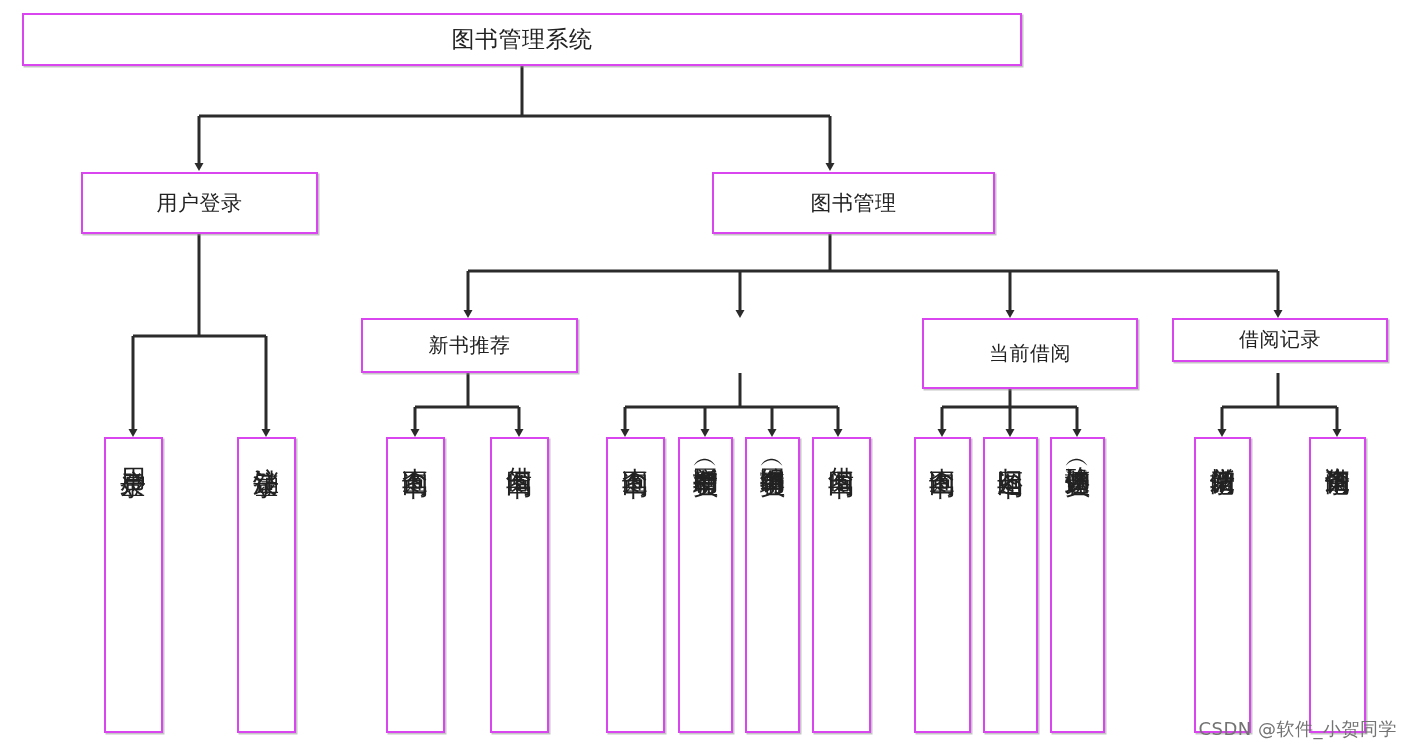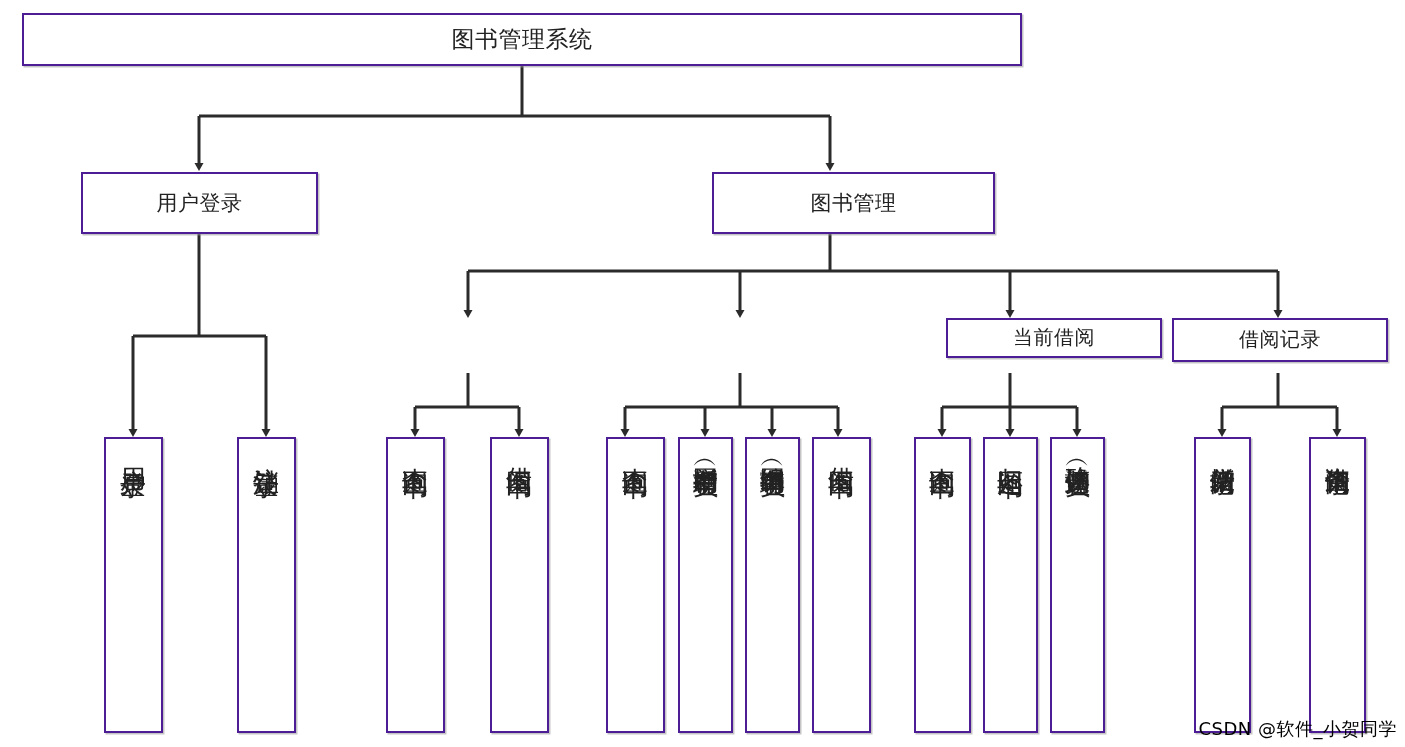--- a/index.html
+++ b/index.html
@@ -13,21 +13,21 @@
     overflow:hidden;
   }
   svg.wires{
     position:absolute;left:0;top:0;width:1405px;height:747px;
     pointer-events:none;
   }
   .node{
     position:absolute;
     box-sizing:border-box;
     background:#ffffff;
-    border:2px solid #4c1d95;
+    border:2px solid #d946ef;
     box-shadow:1.5px 1.5px 0 0 rgba(150,150,150,0.55);
     display:flex;
     align-items:center;
     justify-content:center;
     color:#222222;
     z-index:3;
   }
   .node-label{
     text-align:center;
     line-height:1.18;
@@ -54,21 +54,21 @@
     line-height:1.0;
     letter-spacing:2px;
     white-space:nowrap;
   }
   .leaf.tall-text .node-label{font-size:25px;letter-spacing:1px;}
   .watermark{
     position:absolute;
     right:8px;
     bottom:6px;
     font-size:18px;
-    color:#000000;
+    color:#737373;
     letter-spacing:0.5px;
     z-index:6;
     white-space:nowrap;
   }
 </style>
 </head>
 <body>
 
 <div id="canvas">
 
@@ -129,21 +129,24 @@
     <span class="node-label">图书管理系统</span>
   </div>
 
   <div class="node lvl2" style="left:81px;top:172px;width:237px;height:62px;">
     <span class="node-label">用户登录</span>
   </div>
   <div class="node lvl2" style="left:712px;top:172px;width:283px;height:62px;">
     <span class="node-label">图书管理</span>
   </div>
 
-  <div class="node lvl3" style="left:946px;top:318px;width:216px;height:40px;">
+  <div class="node lvl3" style="left:361px;top:318px;width:217px;height:55px;">
+    <span class="node-label">新书推荐</span>
+  </div>
+  <div class="node lvl3" style="left:922px;top:318px;width:216px;height:71px;">
     <span class="node-label">当前借阅</span>
   </div>
   <div class="node lvl3" style="left:1172px;top:318px;width:216px;height:44px;">
     <span class="node-label">借阅记录</span>
   </div>
 
   <div class="node leaf" style="left:104px;top:437px;width:59px;height:296px;">
     <span class="node-label">用户登录</span>
   </div>
   <div class="node leaf" style="left:237px;top:437px;width:59px;height:296px;">

